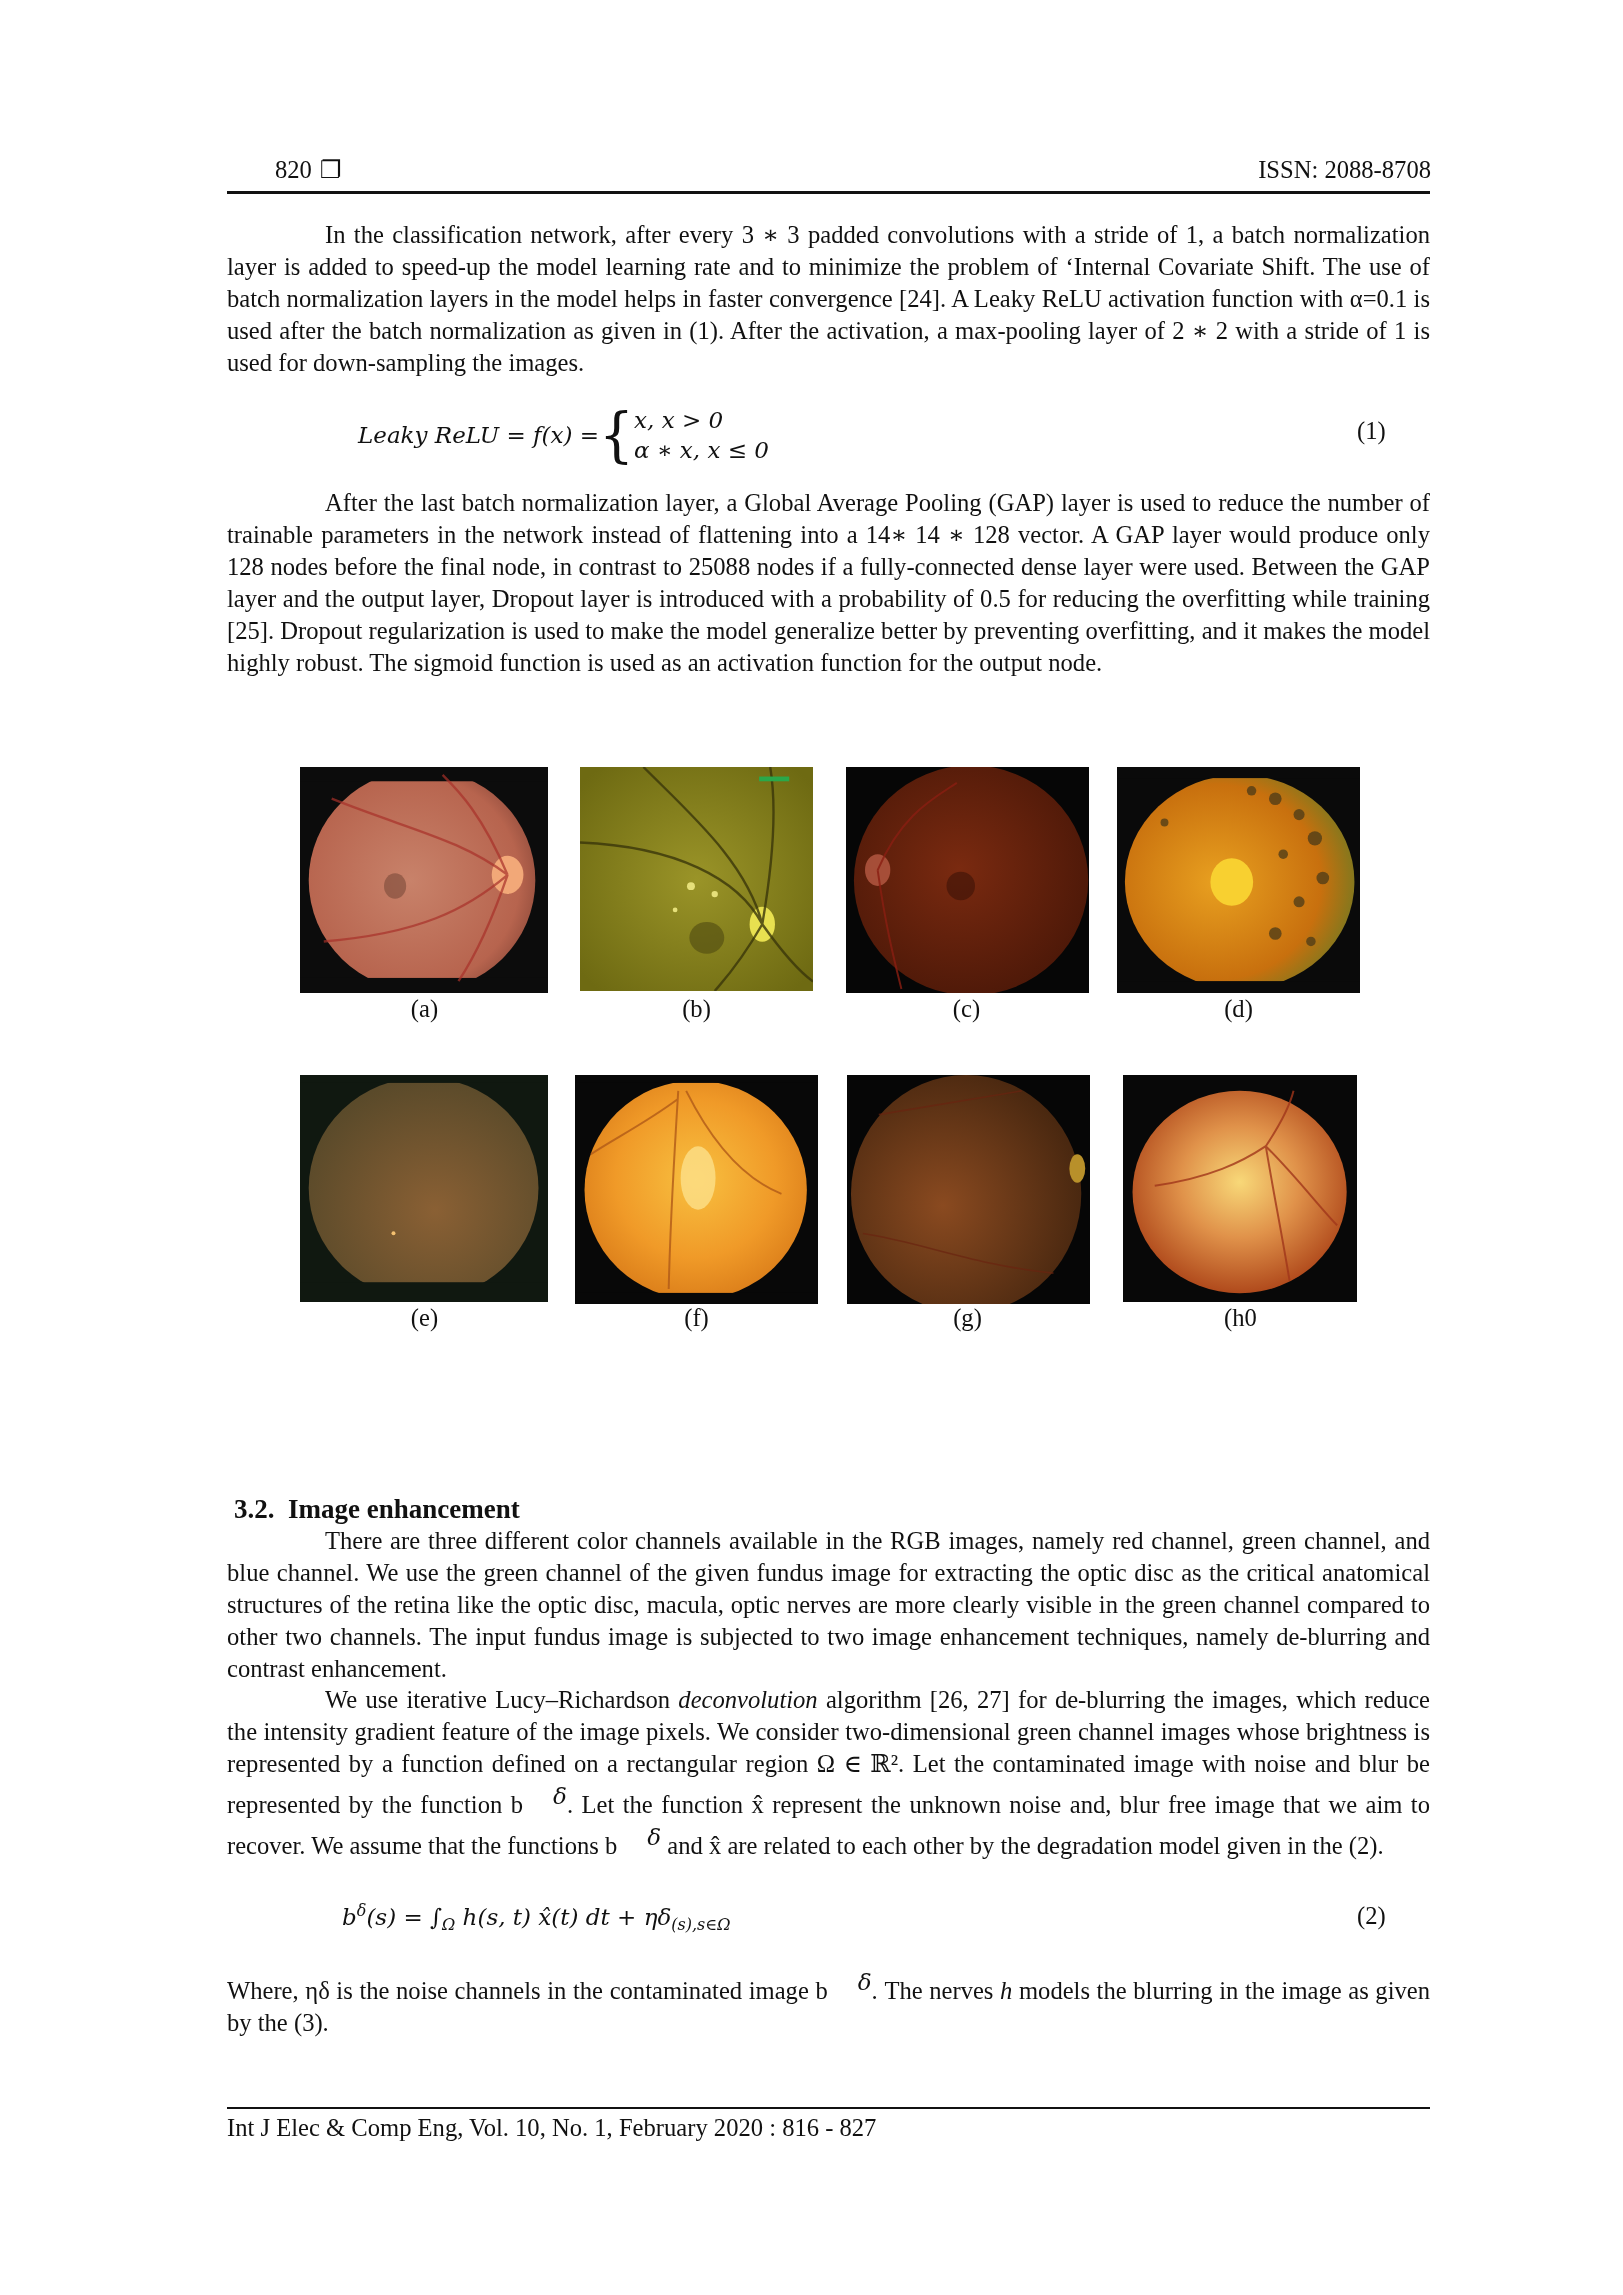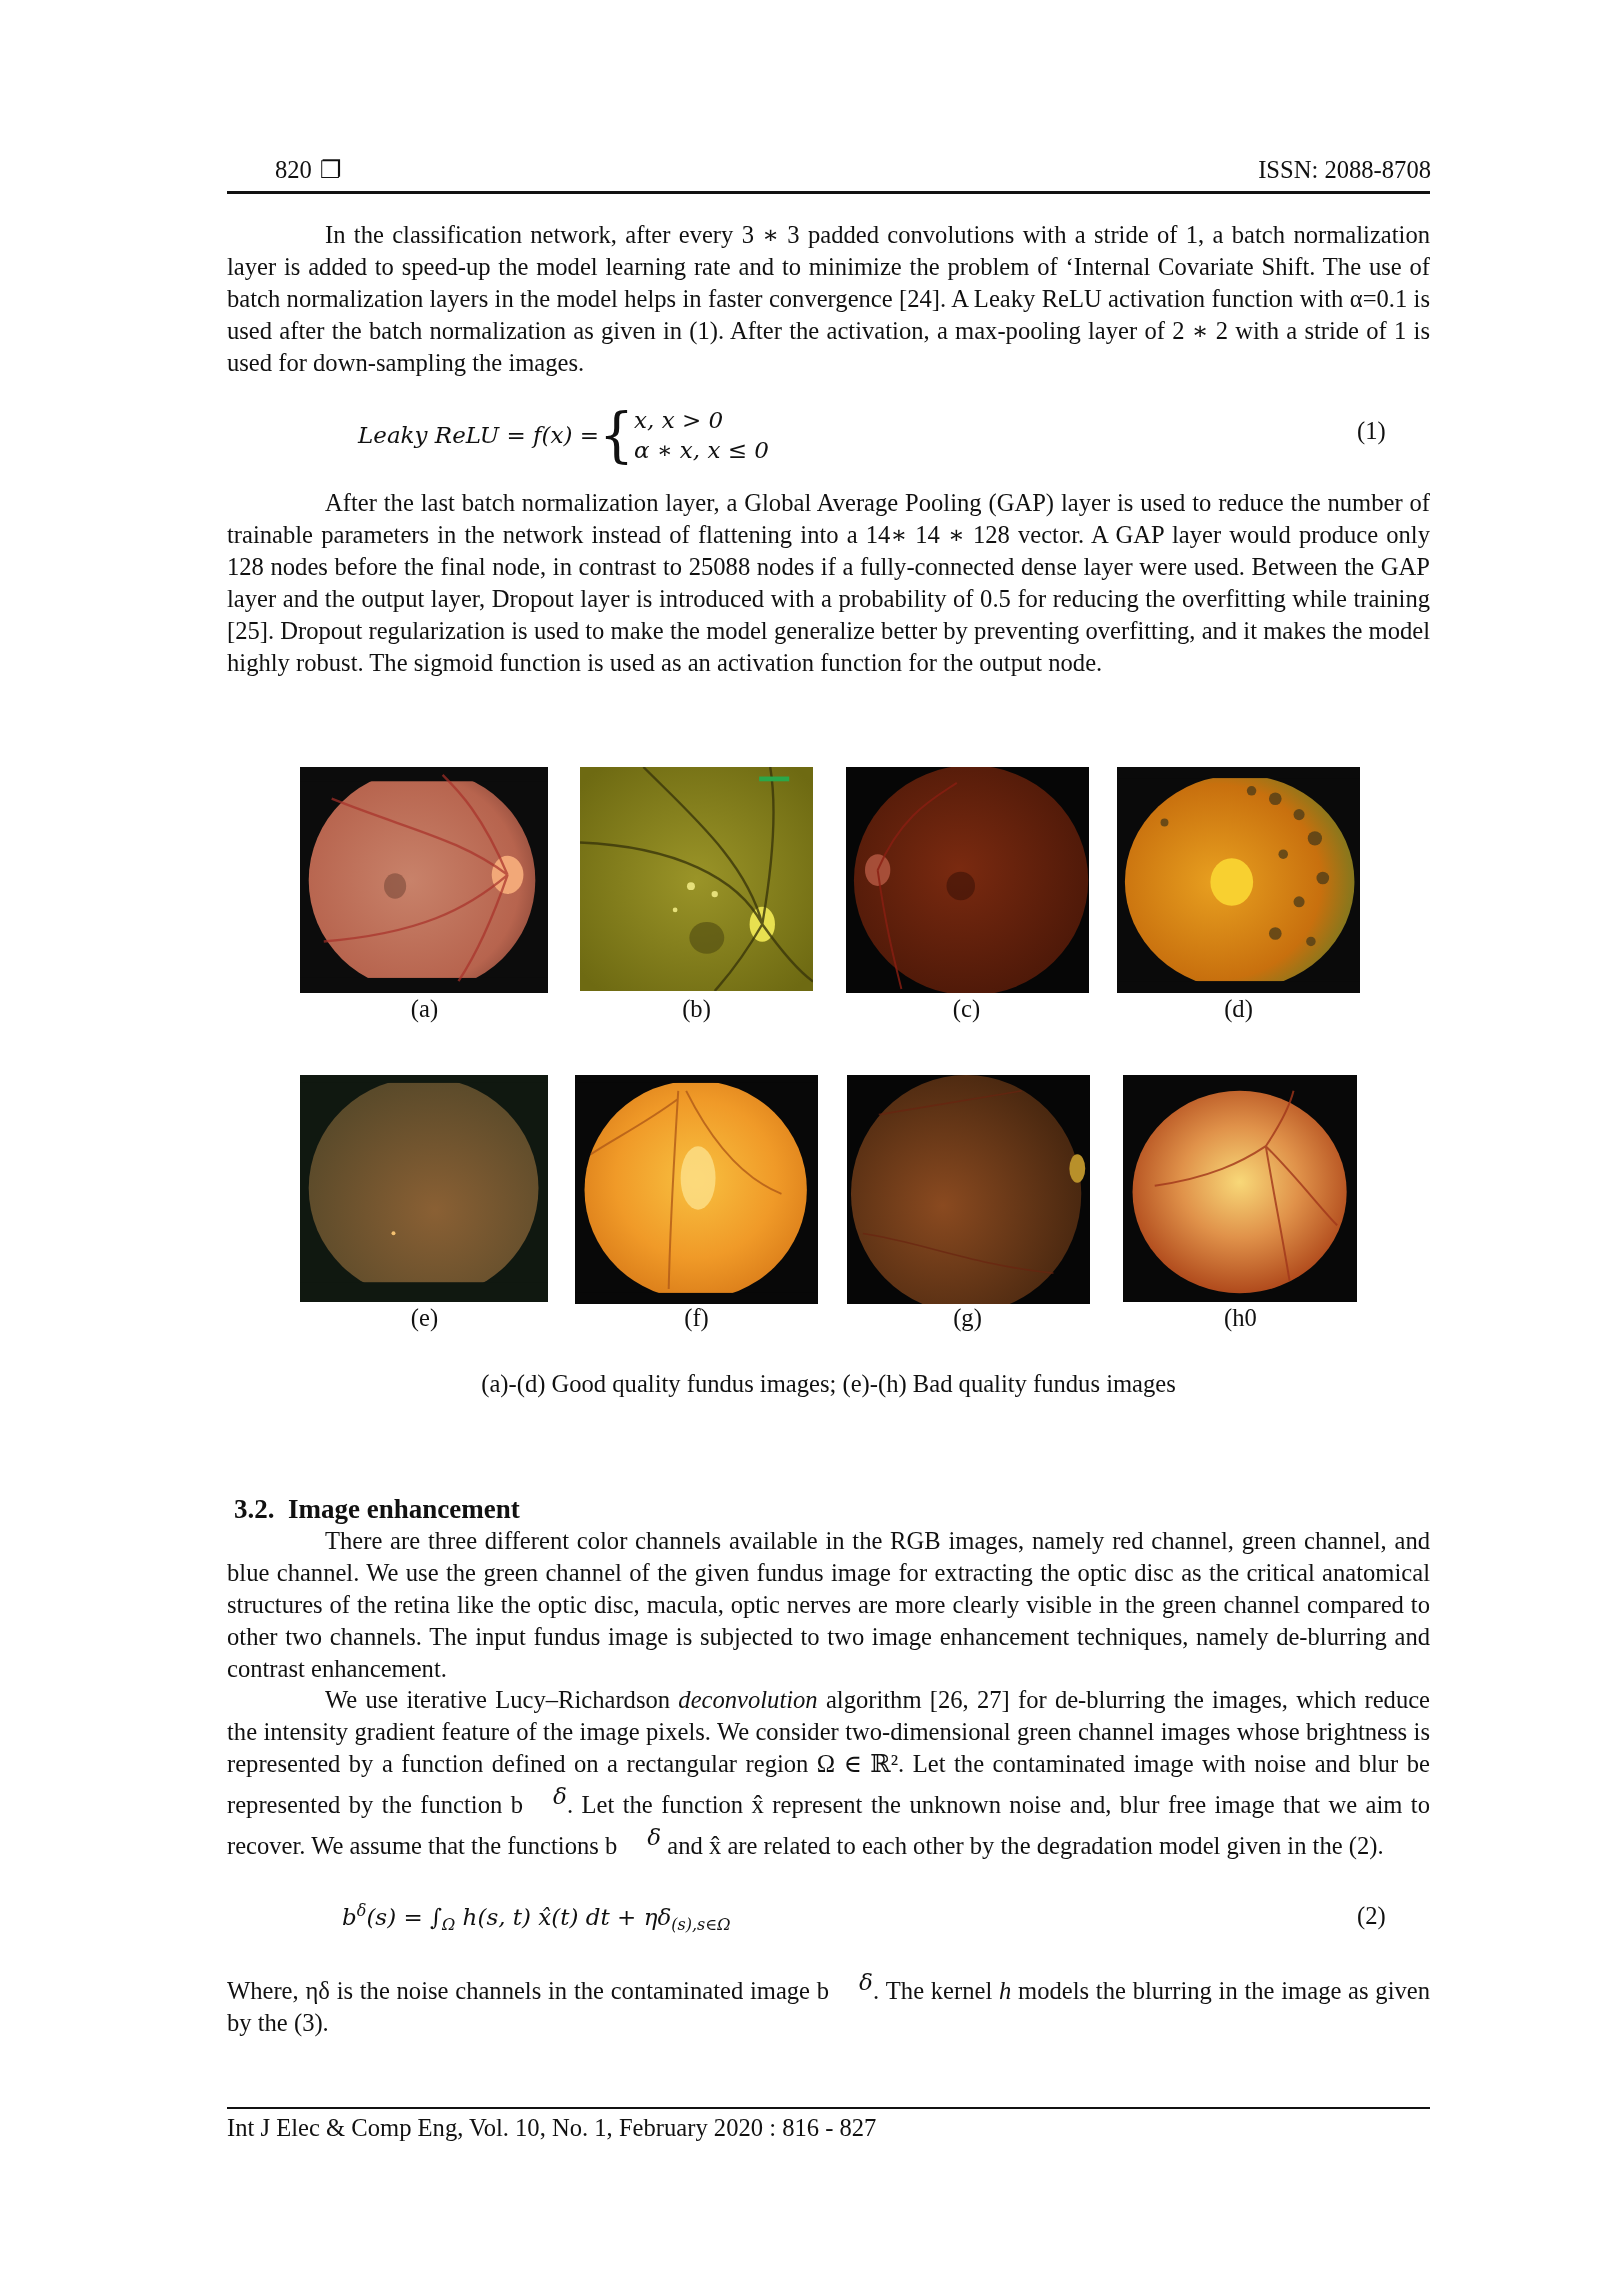--- a/index.html
+++ b/index.html
@@ -191,33 +191,32 @@
     <path d="M180 90 C150 110 110 130 40 140 M180 90 C190 150 200 200 210 260 M180 90 C200 60 210 40 215 20 M180 90 C220 130 250 170 270 190" stroke="#a0361a" stroke-width="2.5" fill="none" opacity="0.8"></path>
   </svg>
 </div>
 
 <div class="plabel" style="left:377px; top:1304px;">(e)</div>
 <div class="plabel" style="left:649px; top:1304px;">(f)</div>
 <div class="plabel" style="left:920px; top:1304px;">(g)</div>
 <div class="plabel" style="left:1193px; top:1304px;">(h0</div>
 
 <div class="abs caption" style="top:1368px;">
-  <div>(a)-(d) Good quality fundus images; (e)-(h) Bad quality fundus images</div>
 </div>
 
 <div class="abs sechead" style="top:1493px;">
   <span>3.2.</span>&nbsp;&nbsp;<span>Image enhancement</span>
 </div>
 
 <p class="abs para" style="top:1525px;"><span class="ind"></span><span>There are three different color channels available in the RGB images, namely red channel, green channel, and blue channel. We use the green channel of the given fundus image for extracting the optic disc as the critical anatomical structures of the retina like the optic disc, macula, optic nerves are more clearly visible in the green channel compared to other two channels. The input fundus image is subjected to two image enhancement techniques, namely de-blurring and contrast enhancement.</span></p>
 
 <p class="abs para" style="top:1684px;"><span class="ind"></span><span>We use iterative Lucy–Richardson </span><i>deconvolution</i><span> algorithm [26, 27] for de-blurring the images, which reduce the intensity gradient feature of the image pixels. We consider two-dimensional green channel images whose brightness is represented by a function defined on a rectangular region Ω ∈ ℝ². Let the contaminated image with noise and blur be represented by the function b</span><sup class="eq">δ</sup><span>. Let the function x̂ represent the unknown noise and, blur free image that we aim to recover. We assume that the functions b</span><sup class="eq">δ</sup><span> and x̂ are related to each other by the degradation model given in the (2).</span></p>
 
 <div class="abs eq" style="left:312px; top:1901px;">
   <span>b</span><sup>δ</sup><span>(s) = ∫</span><sub>Ω</sub><span> h(s, t) x̂(t) dt + ηδ</span><sub>(s),s∈Ω</sub>
 </div>
 <div class="abs eqnum" style="left:1357px; top:1902px;">(2)</div>
 
-<p class="abs para" style="top:1966px;"><span>Where, ηδ is the noise channels in the contaminated image b</span><sup class="eq">δ</sup><span>. The kernel </span><i>h</i><span> models the blurring in the image as given by the (3).</span></p>
+<p class="abs para" style="top:1966px;"><span>Where, ηδ is the noise channels in the contaminated image b</span><sup class="eq">δ</sup><span>. The nerves </span><i>h</i><span> models the blurring in the image as given by the (3).</span></p>
 
 <div class="abs rule" style="top:2107px; height:2.4px;"></div>
 <div class="abs footer" style="top:2112px;">Int J Elec &amp; Comp Eng, Vol. 10, No. 1, February 2020 : 816 - 827</div>
 
 
 </body></html>

